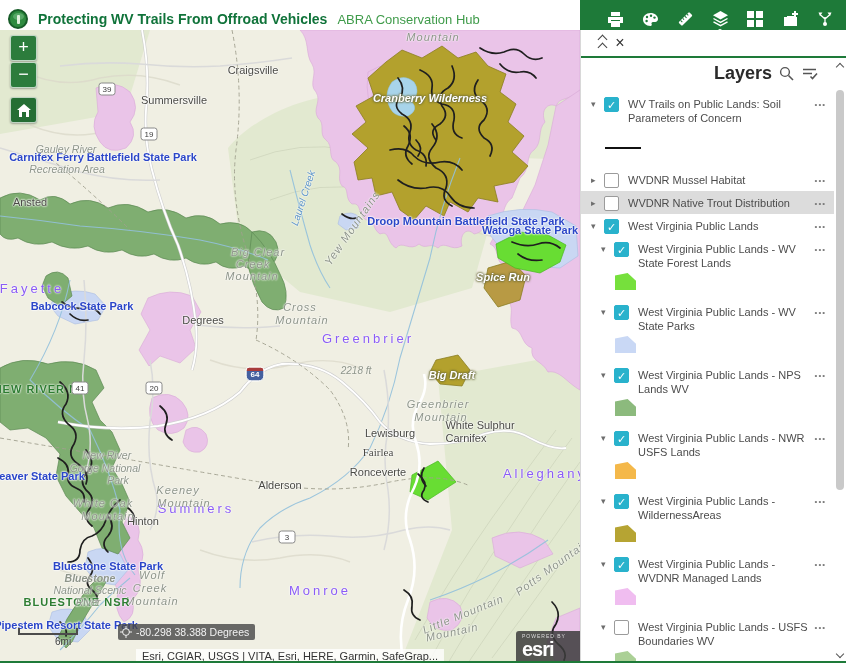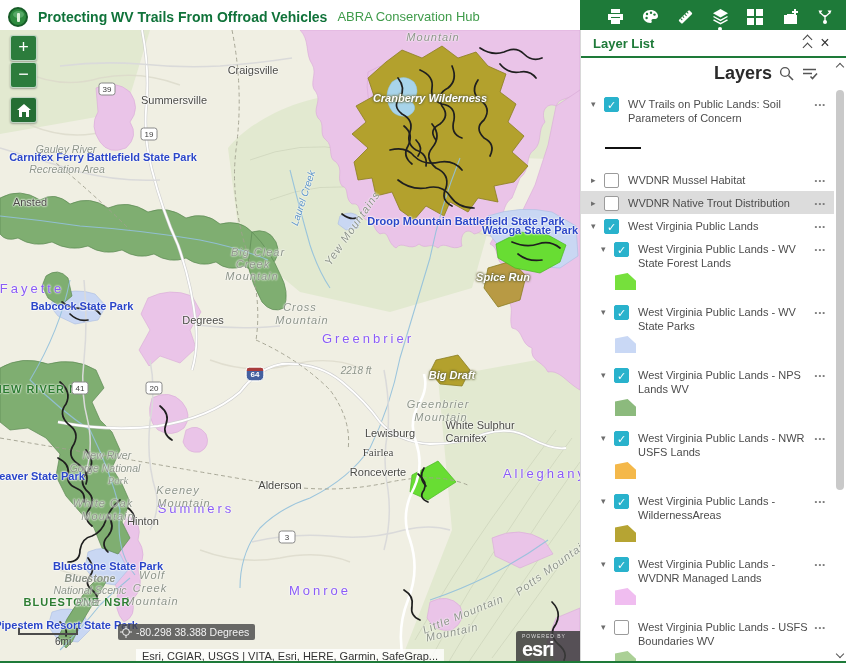--- a/index.html
+++ b/index.html
@@ -1,19 +1,19 @@
 <!DOCTYPE html>
 <html><head>
 <meta charset="utf-8">
 <style>
   html,body{margin:0;padding:0;background:#888;}
   *{box-sizing:border-box;font-family:"Liberation Sans",sans-serif;}
   .app{position:relative;width:846px;height:663px;background:#f0efe3;overflow:hidden;border-bottom:2px solid #1e7a39;}
   
-  .hdr{position:absolute;top:0;left:0;width:846px;height:40px;background:#fff;border-bottom:7px solid #22c55e;display:flex;align-items:center;}
+  .hdr{position:absolute;top:0;left:0;width:846px;height:40px;background:#fff;border-bottom:2px solid #22c55e;display:flex;align-items:center;}
   .hdr-left{display:flex;align-items:center;gap:10px;padding-left:8px;flex:0 0 580px;height:100%;}
   .logo{width:20px;height:20px;border-radius:50%;background:#2e8b3f;border:2px solid #175c28;position:relative;flex:0 0 auto;}
   .logo:after{content:"";position:absolute;left:7px;top:4px;width:3px;height:9px;background:#dff0dc;border-radius:1px;}
   .logo:before{content:"";position:absolute;left:3px;top:2px;width:11px;height:7px;background:#58a868;border-radius:50%;}
   .title{font-size:14px;font-weight:bold;color:#10733a;white-space:nowrap;}
   .subtitle{font-size:13px;color:#3f9b4a;white-space:nowrap;}
   .hdr-right{flex:1;height:100%;background:#1e7a39;display:flex;align-items:center;justify-content:flex-end;gap:13px;padding-right:10px;}
   .tbtn{width:22px;height:22px;display:flex;align-items:center;justify-content:center;position:relative;cursor:pointer;}
   .tbtn svg{display:block;}
   .tbtn.active:after{content:"";position:absolute;bottom:-3px;left:50%;margin-left:-2px;width:4px;height:4px;border-radius:50%;background:#fff;}
@@ -326,21 +326,21 @@
           <div class="mlabel park-blue" style="left: 466px; top: 191px; transform: translate(-50%, -50%);">Droop Mountain Battlefield State Park</div>
           <div class="mlabel park-blue" style="left: 530px; top: 200px; transform: translate(-50%, -50%);">Watoga State Park</div>
           <div class="mlabel park-blue" style="left: 108px; top: 536px; transform: translate(-50%, -50%);">Bluestone State Park</div>
           <div class="mlabel park-blue" style="left: 66px; top: 595px; transform: translate(-50%, -50%);">Pipestem Resort State Park</div>
           <div class="mlabel park-green" style="left: 40px; top: 359px; transform: translate(-50%, -50%);">NEW RIVER NP</div>
           <div class="mlabel park-green" style="left: 77px; top: 572px; transform: translate(-50%, -50%);">BLUESTONE NSR</div>
           <div class="mlabel park-gray" style="left: 66px; top: 119px; transform: translate(-50%, -50%);">Gauley River</div>
           <div class="mlabel park-gray" style="left: 67px; top: 139px; transform: translate(-50%, -50%);">Recreation Area</div>
           <div class="mlabel park-gray" style="left: 107px; top: 425px; transform: translate(-50%, -50%);">New River</div>
           <div class="mlabel park-gray" style="left: 105px; top: 438px; transform: translate(-50%, -50%);">Gorge National</div>
-          <div class="mlabel park-gray" style="left: 118px; top: 450px; transform: translate(-50%, -50%); font-family: Liberation Serif, serif;">Park</div>
+          <div class="mlabel park-gray" style="left: 118px; top: 450px; transform: translate(-50%, -50%);">Park</div>
           <div class="mlabel park-gray" style="left: 90px; top: 548px; transform: translate(-50%, -50%); font-weight: bold;">Bluestone</div>
           <div class="mlabel park-gray" style="left: 90px; top: 560px; transform: translate(-50%, -50%);">National Scenic</div>
           <div class="mlabel park-gray" style="left: 88px; top: 572px; transform: translate(-50%, -50%);">River</div>
           <div class="mlabel wild" style="left: 430px; top: 68px; transform: translate(-50%, -50%);">Cranberry Wilderness</div>
           <div class="mlabel wild" style="left: 503px; top: 247px; transform: translate(-50%, -50%);">Spice Run</div>
           <div class="mlabel wild" style="left: 452px; top: 345px; transform: translate(-50%, -50%);">Big Draft</div>
           <div class="mlabel creek" style="left: 303px; top: 168px; transform: translate(-50%, -50%) rotate(-72deg);">Laurel Creek</div>
           <div class="mlabel elev" style="left: 356px; top: 340px; transform: translate(-50%, -50%);">2218 ft</div>
           <div class="shield" style="left: 107px; top: 59px;">39</div>
           <div class="shield" style="left: 149px; top: 104px;">19</div>
@@ -374,21 +374,20 @@
       <div class="attrib">Esri, CGIAR, USGS | VITA, Esri, HERE, Garmin, SafeGrap...</div>
 
       <div class="esri">
         <div class="pb">POWERED BY</div>
         <div class="lg">esri</div>
       </div>
     </div>
 
     <div class="panel">
       <div class="p-hdr">
-        <div class="p-title">Layer List</div>
         <div class="p-ico">
           <div class="chevs">
               <div class="chev"></div>
               <div class="chev"></div>
             </div>
         </div>
         <div class="p-ico p-close">×</div>
       </div>
       <div class="layers-bar">
         <div class="layers-title">Layers</div>

